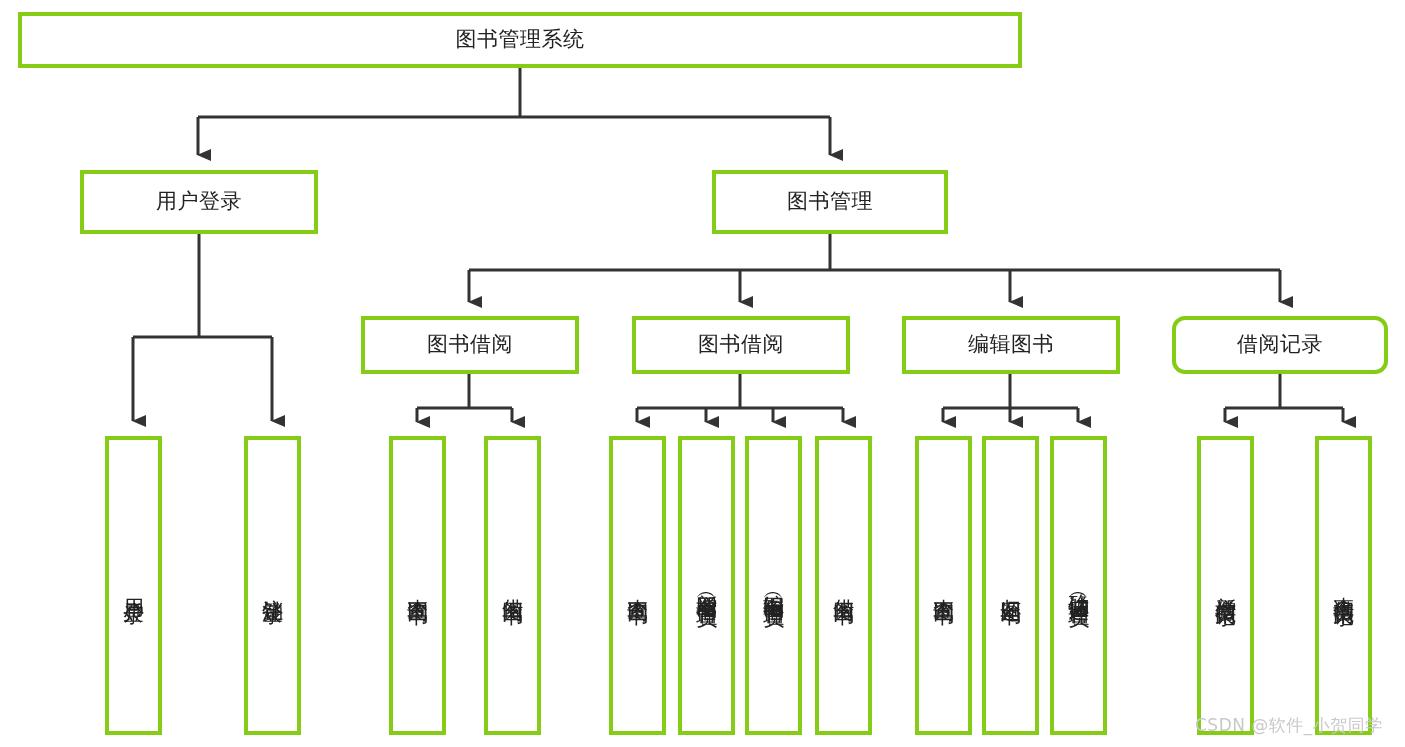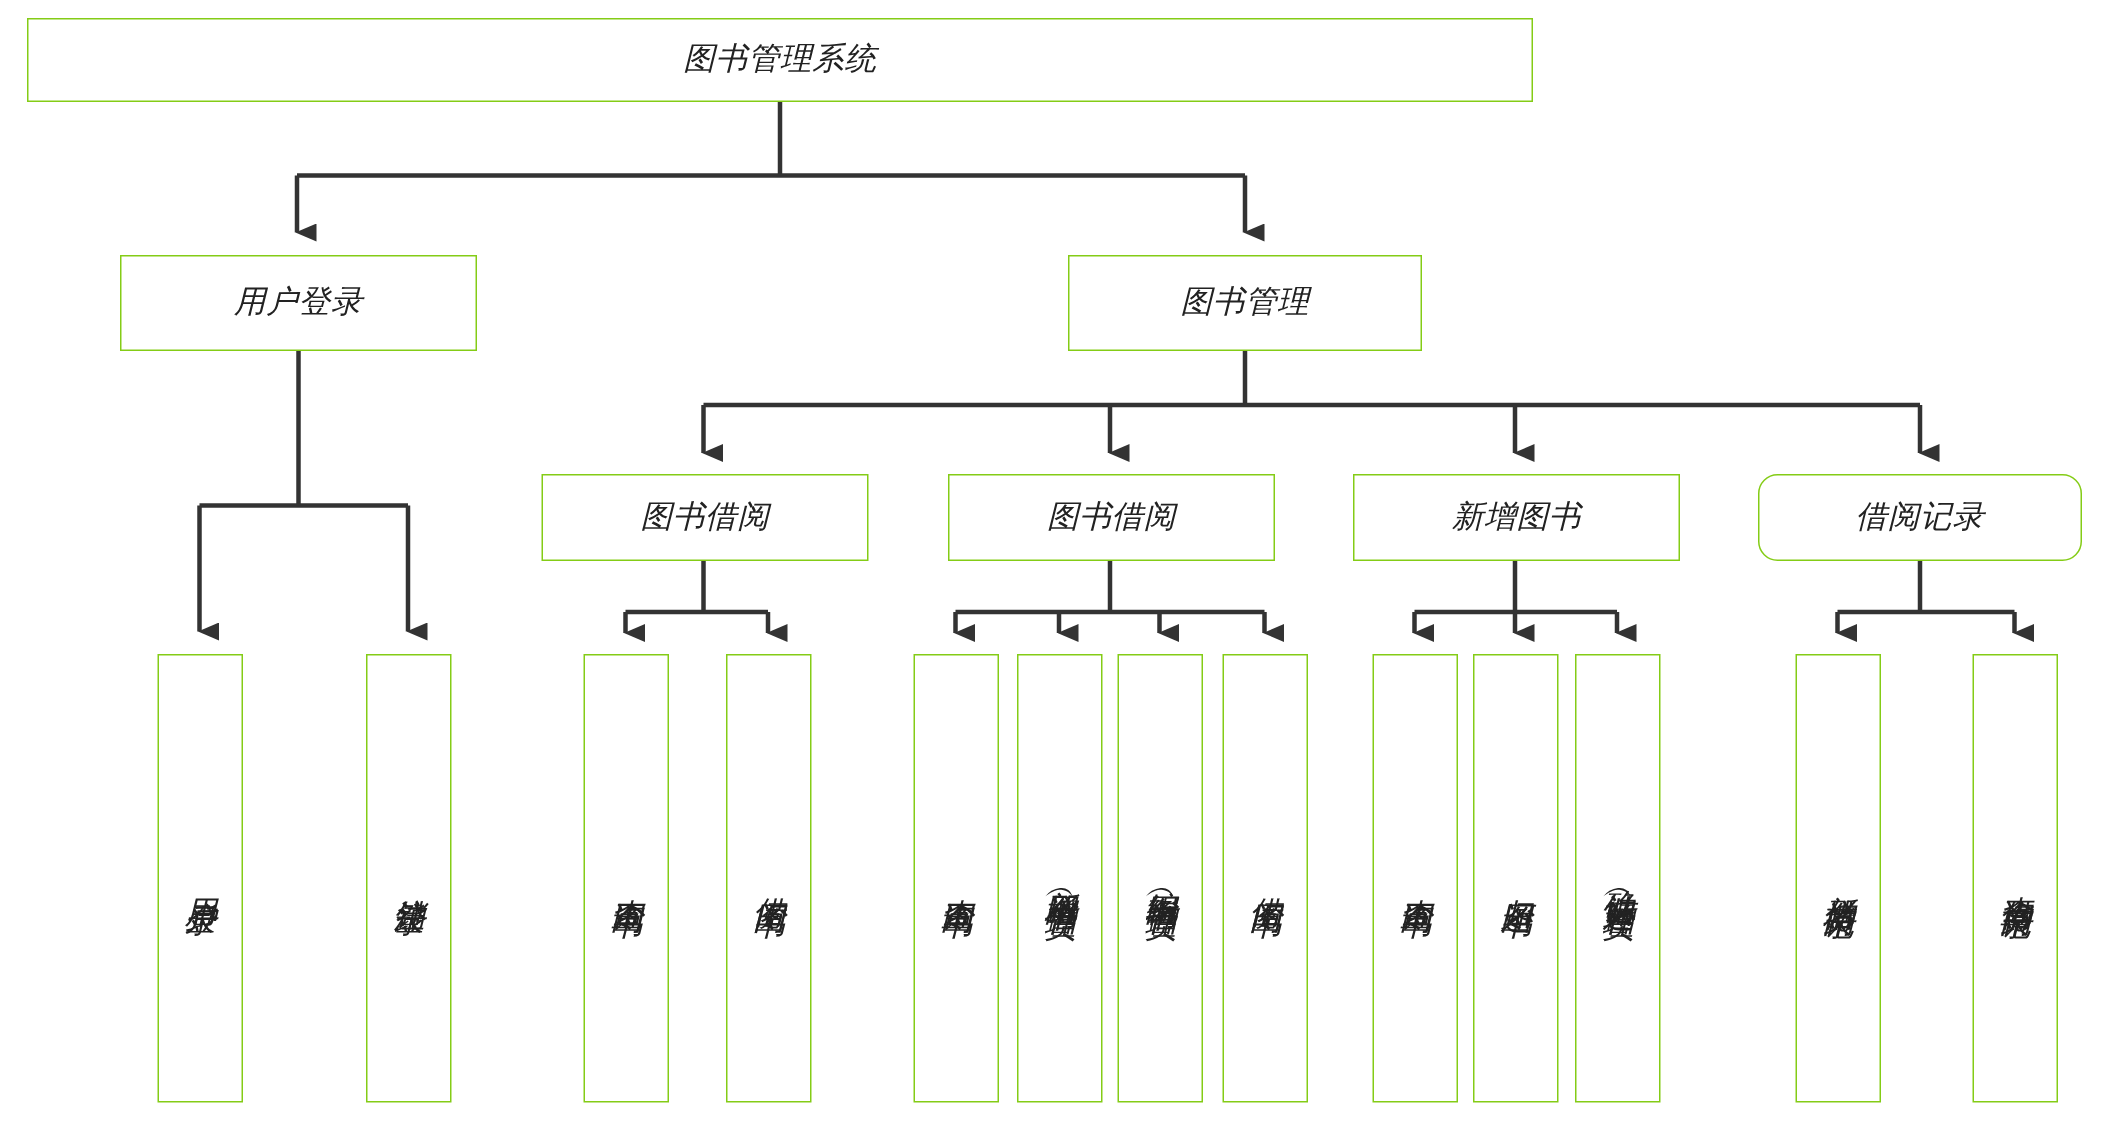--- a/index.html
+++ b/index.html
@@ -24,27 +24,26 @@
   #svg-layer {
     position: absolute;
     left: 0;
     top: 0;
     width: 1405px;
     height: 747px;
   }
   .node {
     position: absolute;
     box-sizing: border-box;
-    border: 1px solid #84cc16;
+    border: 4px solid #84cc16;
     background: #ffffff;
     display: flex;
     align-items: center;
     justify-content: center;
     color: #222222;
-    font-style: italic;
   }
   .node-h {
     font-size: 21px;
     line-height: 1.2;
     letter-spacing: 0.5px;
     white-space: nowrap;
   }
   .node-v {
     writing-mode: vertical-rl;
     text-orientation: upright;
@@ -130,31 +129,32 @@
     </g>
   </svg>
 
   <div class="node node-h" style="left: 18px; top: 12px; width: 1004px; height: 56px;">图书管理系统</div>
 
   <div class="node node-h" style="left: 80px; top: 170px; width: 238px; height: 64px;">用户登录</div>
   <div class="node node-h" style="left: 712px; top: 170px; width: 236px; height: 64px;">图书管理</div>
 
   <div class="node node-h" style="left: 361px; top: 316px; width: 218px; height: 58px;">图书借阅</div>
   <div class="node node-h" style="left: 632px; top: 316px; width: 218px; height: 58px;">图书借阅</div>
-  <div class="node node-h" style="left: 902px; top: 316px; width: 218px; height: 58px;">新增图书</div>
+  <div class="node node-h" style="left: 902px; top: 316px; width: 218px; height: 58px;">编辑图书</div>
   <div class="node node-h" style="left: 1172px; top: 316px; width: 216px; height: 58px; border-radius: 13px;">借阅记录</div>
 
   <div class="node node-v" style="left: 105px; top: 436px; width: 57px; height: 299px;">用户登录</div>
   <div class="node node-v" style="left: 244px; top: 436px; width: 57px; height: 299px;">注销登录</div>
   <div class="node node-v" style="left: 389px; top: 436px; width: 57px; height: 299px;">查询图书</div>
   <div class="node node-v" style="left: 484px; top: 436px; width: 57px; height: 299px;">借阅图书</div>
   <div class="node node-v" style="left: 609px; top: 436px; width: 57px; height: 299px;">查询图书</div>
   <div class="node node-v" style="left: 678px; top: 436px; width: 57px; height: 299px;">新增图书（管理员）</div>
   <div class="node node-v" style="left: 745px; top: 436px; width: 57px; height: 299px;">编辑图书（管理员）</div>
   <div class="node node-v" style="left: 815px; top: 436px; width: 57px; height: 299px;">借阅图书</div>
   <div class="node node-v" style="left: 915px; top: 436px; width: 57px; height: 299px;">查询图书</div>
   <div class="node node-v" style="left: 982px; top: 436px; width: 57px; height: 299px;">归还图书</div>
   <div class="node node-v" style="left: 1050px; top: 436px; width: 57px; height: 299px;">确认归还（管理员）</div>
   <div class="node node-v" style="left: 1197px; top: 436px; width: 57px; height: 299px;">新增借阅记录</div>
   <div class="node node-v" style="left: 1315px; top: 436px; width: 57px; height: 299px;">查询借阅记录</div>
 
+  <div class="watermark" style="left:1195px; top:714px;">CSDN @软件_小贺同学</div>
 
 </div>
 
 </body></html>

